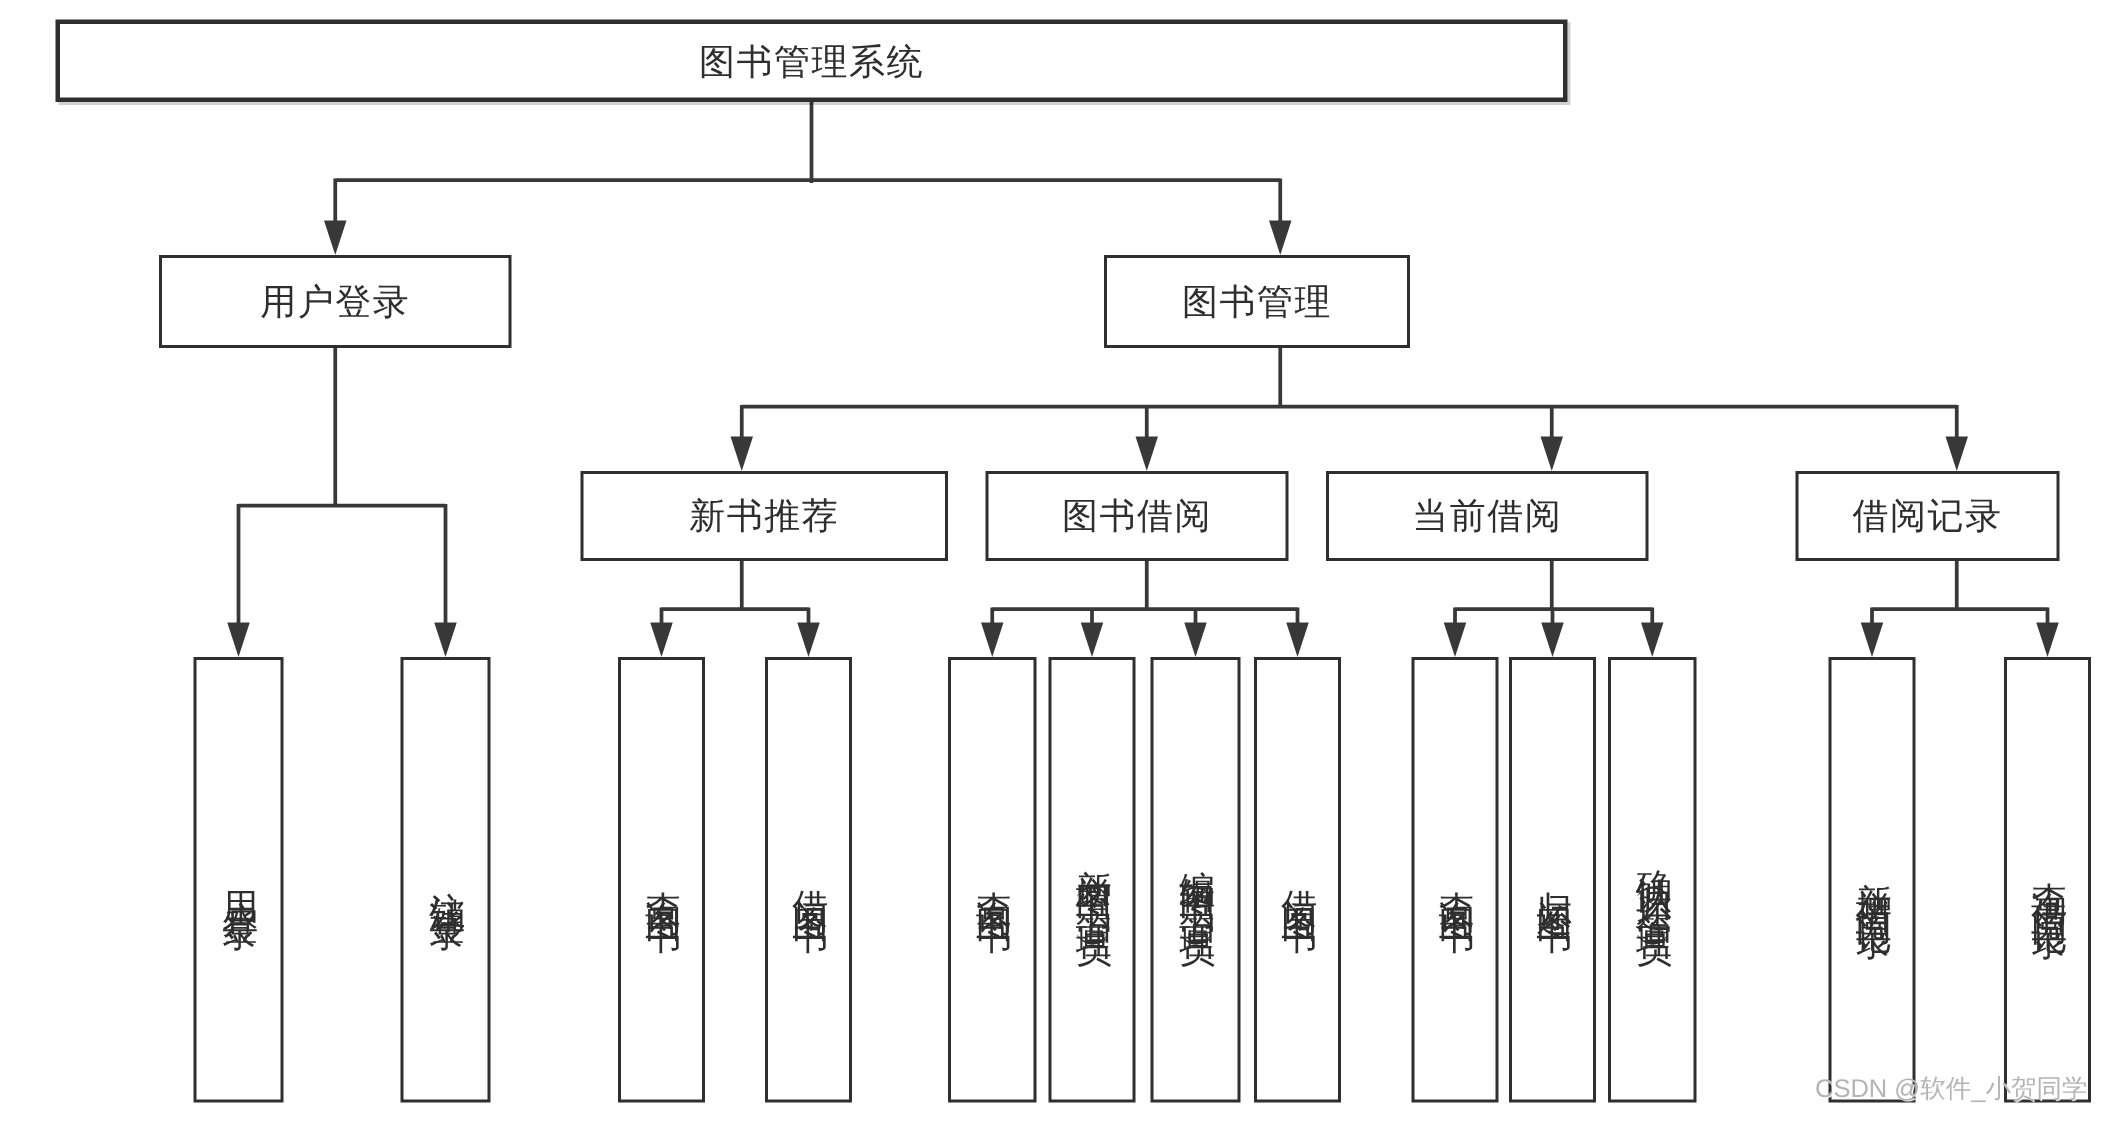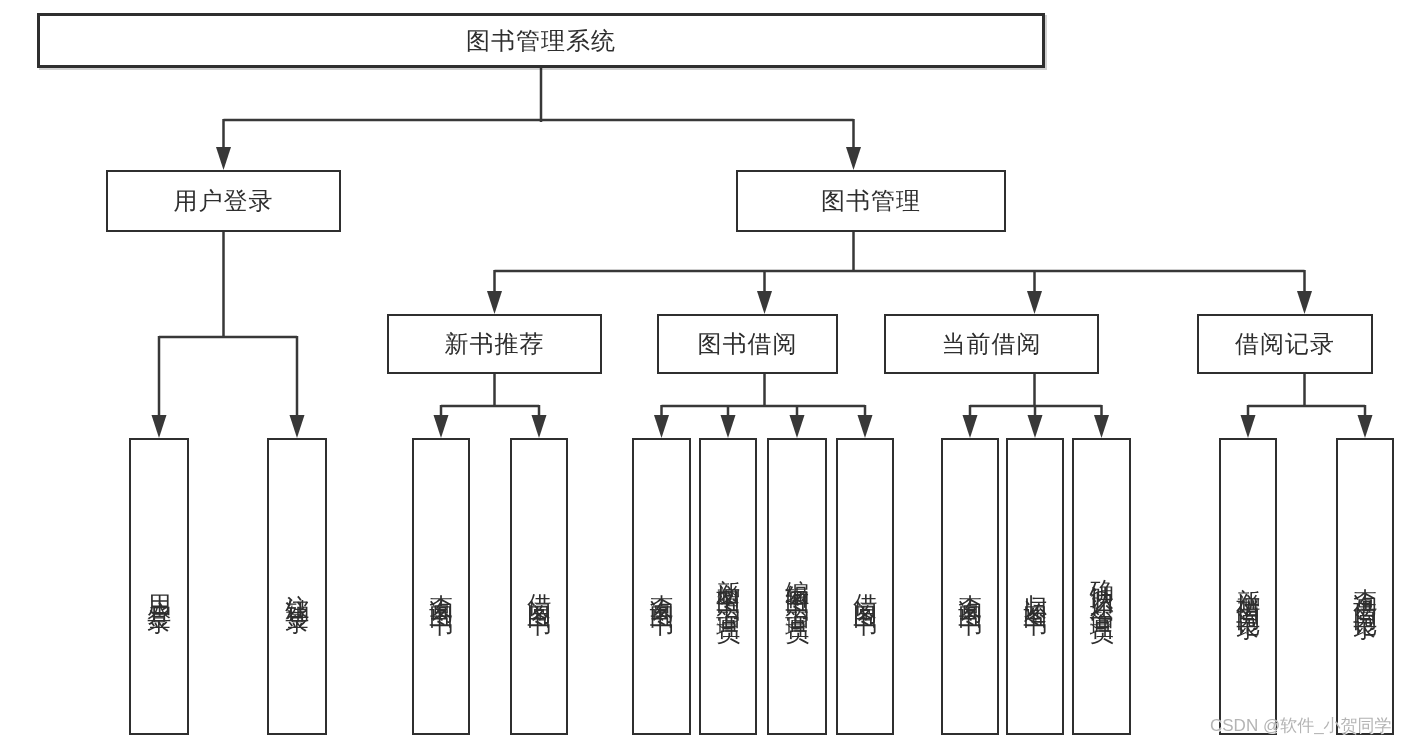--- a/index.html
+++ b/index.html
@@ -123,28 +123,28 @@
     <polygon class="ah" points="1333.5,415 1348.5,415 1341,438"></polygon>
   </svg>
 
   <div class="box root" style="left:13px;top:13px;width:1008px;height:55px">
     <span class="hlbl">图书管理系统</span>
   </div>
 
   <div class="box" style="left:82px;top:170px;width:235px;height:62px">
     <span class="hlbl">用户登录</span>
   </div>
-  <div class="box" style="left:712px;top:170px;width:270px;height:62px">
+  <div class="box" style="left:712px;top:170px;width:204px;height:62px">
     <span class="hlbl">图书管理</span>
   </div>
 
-  <div class="box" style="left:363px;top:314px;width:215px;height:60px">
+  <div class="box" style="left:363px;top:314px;width:245px;height:60px">
     <span class="hlbl">新书推荐</span>
   </div>
-  <div class="box" style="left:633px;top:314px;width:181px;height:60px">
+  <div class="box" style="left:633px;top:314px;width:202px;height:60px">
     <span class="hlbl">图书借阅</span>
   </div>
   <div class="box" style="left:860px;top:314px;width:215px;height:60px">
     <span class="hlbl">当前借阅</span>
   </div>
   <div class="box" style="left:1173px;top:314px;width:176px;height:60px">
     <span class="hlbl">借阅记录</span>
   </div>
 
   <div class="box vbox" style="left:105px;top:438px;width:60px;height:297px">

